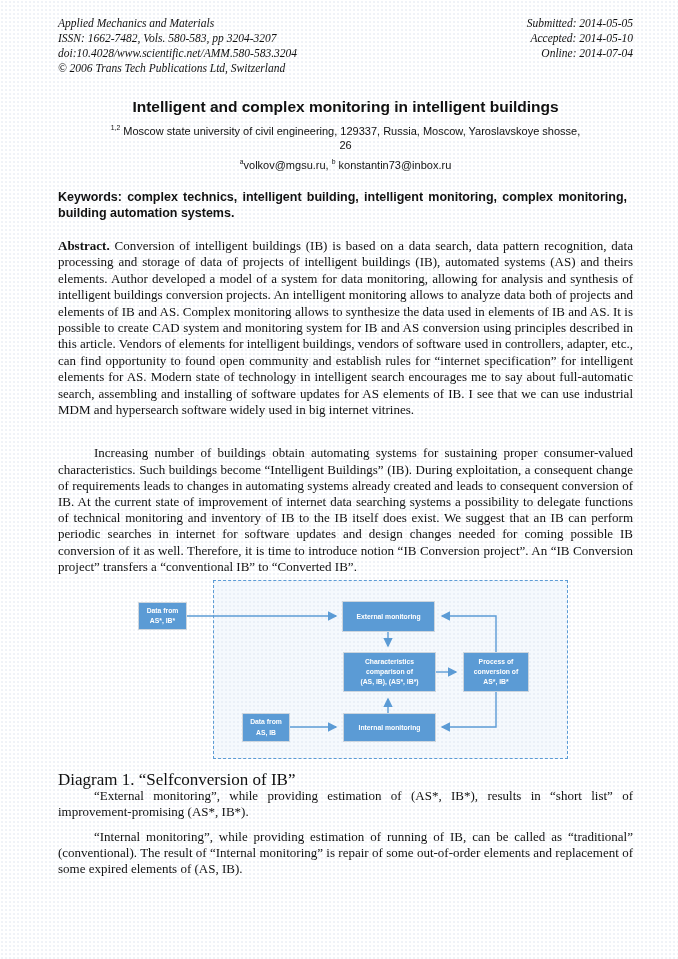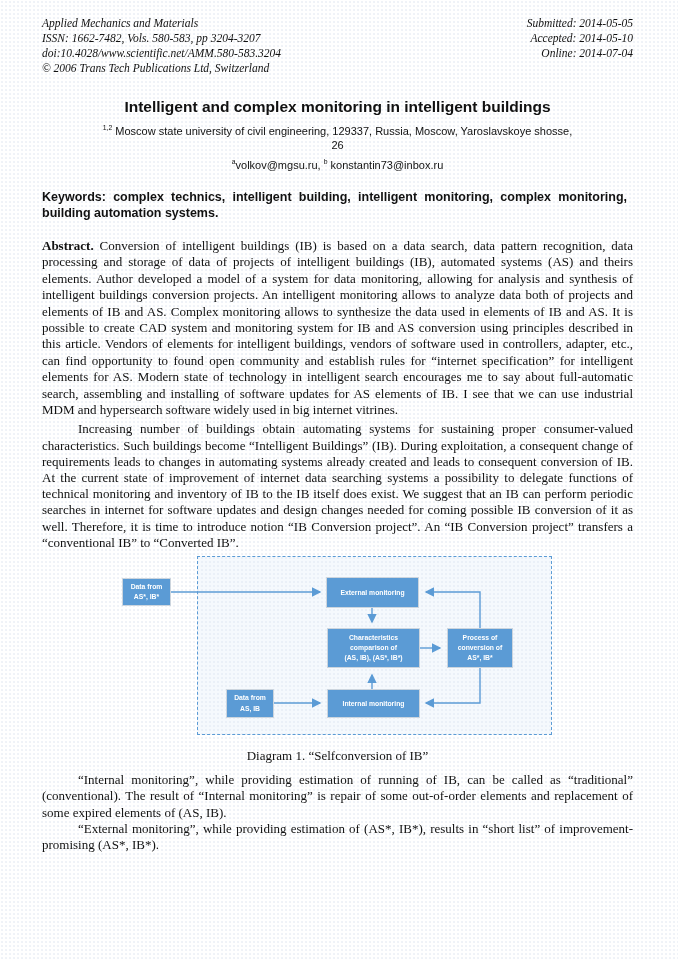--- a/index.html
+++ b/index.html
@@ -1,20 +1,20 @@
 <!DOCTYPE html>
 <html><head>
 <meta charset="utf-8">
 <style>
   html,body{margin:0;padding:0;background:#ffffff;}
   .page{
     position:relative;
     width:678px;height:959px;
     box-sizing:border-box;
-    padding:16px 45px 0 42px;
+    padding:16px 45px 0 58px;
     overflow:hidden;
     font-family:"Liberation Serif", serif;
     color:#111;
     background:#ffffff;
   }
   
   .page::before{
     content:"";
     position:absolute;inset:0;
     background-image:radial-gradient(rgba(186,200,222,0.22) 1px, transparent 1px);
@@ -65,21 +65,21 @@
     margin:17px 0 0 0;
     font-size:13px;line-height:16.4px;
     text-align:justify;
   }
   .bodyp{
     margin:0;
     font-size:13px;line-height:16.2px;
     text-align:justify;
     text-indent:36px;
   }
-  .bodyp.first{margin-top:3px;}
+  .bodyp.first{margin-top:27px;}
 
   
   .diagram{
     position:relative;
     height:187px;
     margin:3px -45px 0 -58px; 
   }
   .dashedbox{
     position:absolute;left:213px;top:2px;width:355px;height:179px;
     border:1.5px dashed #5b9bd5;
@@ -100,22 +100,21 @@
   .b-data-ext{left:138px;top:24px;width:49px;height:28px;}
   .b-external{left:342px;top:23px;width:93px;height:31px;}
   .b-char{left:343px;top:74px;width:93px;height:40px;}
   .b-process{left:463px;top:74px;width:66px;height:40px;}
   .b-data-int{left:242px;top:135px;width:48px;height:29px;}
   .b-internal{left:343px;top:135px;width:93px;height:29px;}
   .arrows{position:absolute;left:0;top:0;}
 
   .caption{
     margin-top:6px;
-    text-align:center;
-    font-size:13px;line-height:17px;
+    font-size:17px;line-height:17px;
   }
   .p-after{margin-top:8px;}
 </style>
 </head>
 <body>
 
 <div class="page">
   <div class="content">
 
     <div class="jheader">
@@ -172,17 +171,17 @@
       <div class="dbox b-process">Process of
 conversion of
 AS*, IB*</div>
       <div class="dbox b-data-int">Data from
 AS, IB</div>
       <div class="dbox b-internal">Internal monitoring</div>
     </div>
 
     <div class="caption">Diagram 1. “Selfconversion of IB”</div>
 
+    <p class="bodyp">“External monitoring”, while providing estimation of (AS*, IB*), results in “short list” of improvement-promising (AS*, IB*).</p>
     <p class="bodyp p-after">“Internal monitoring”, while providing estimation of running of IB, can be called as “traditional” (conventional). The result of “Internal monitoring” is repair of some out-of-order elements and replacement of some expired elements of (AS, IB).</p>
-    <p class="bodyp">“External monitoring”, while providing estimation of (AS*, IB*), results in “short list” of improvement-promising (AS*, IB*).</p>
 
   </div>
 </div>
 
 </body></html>

